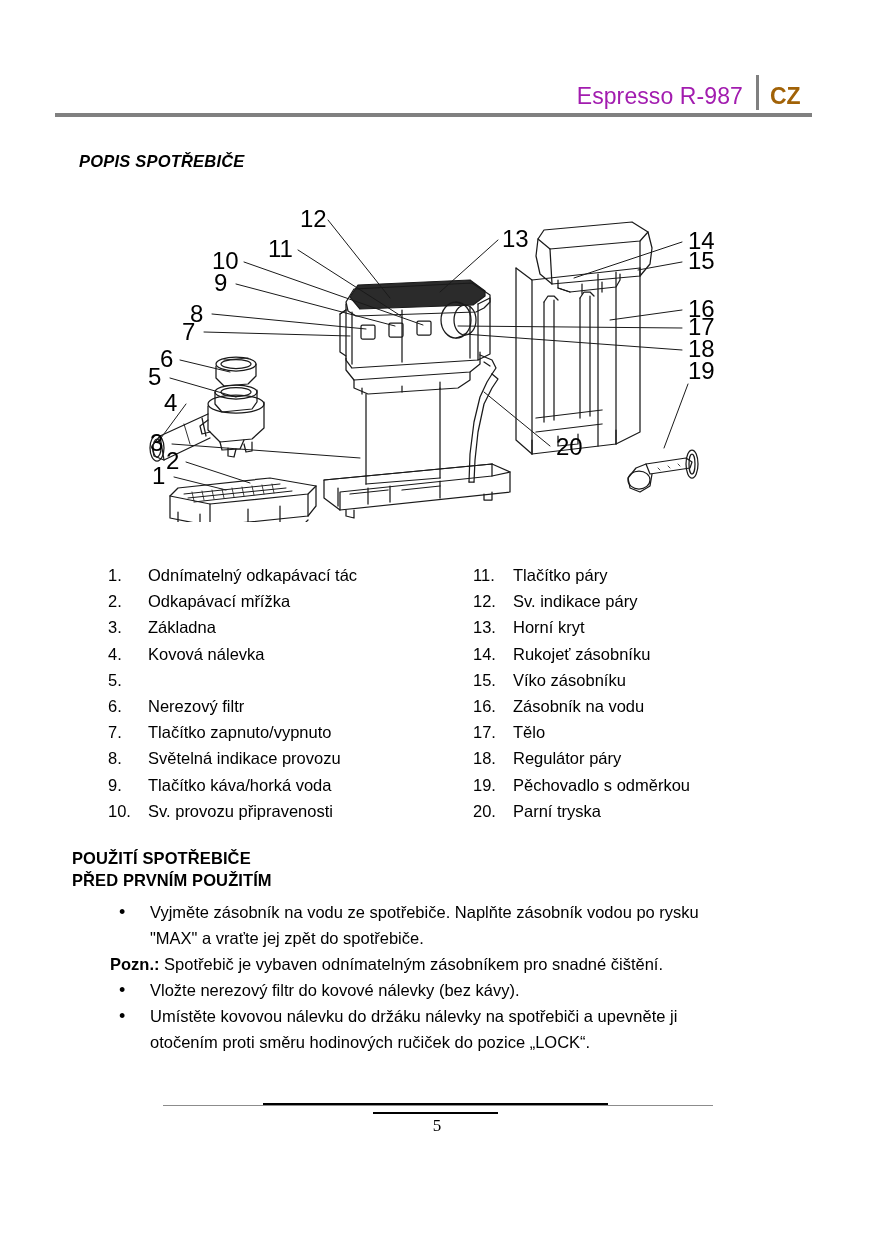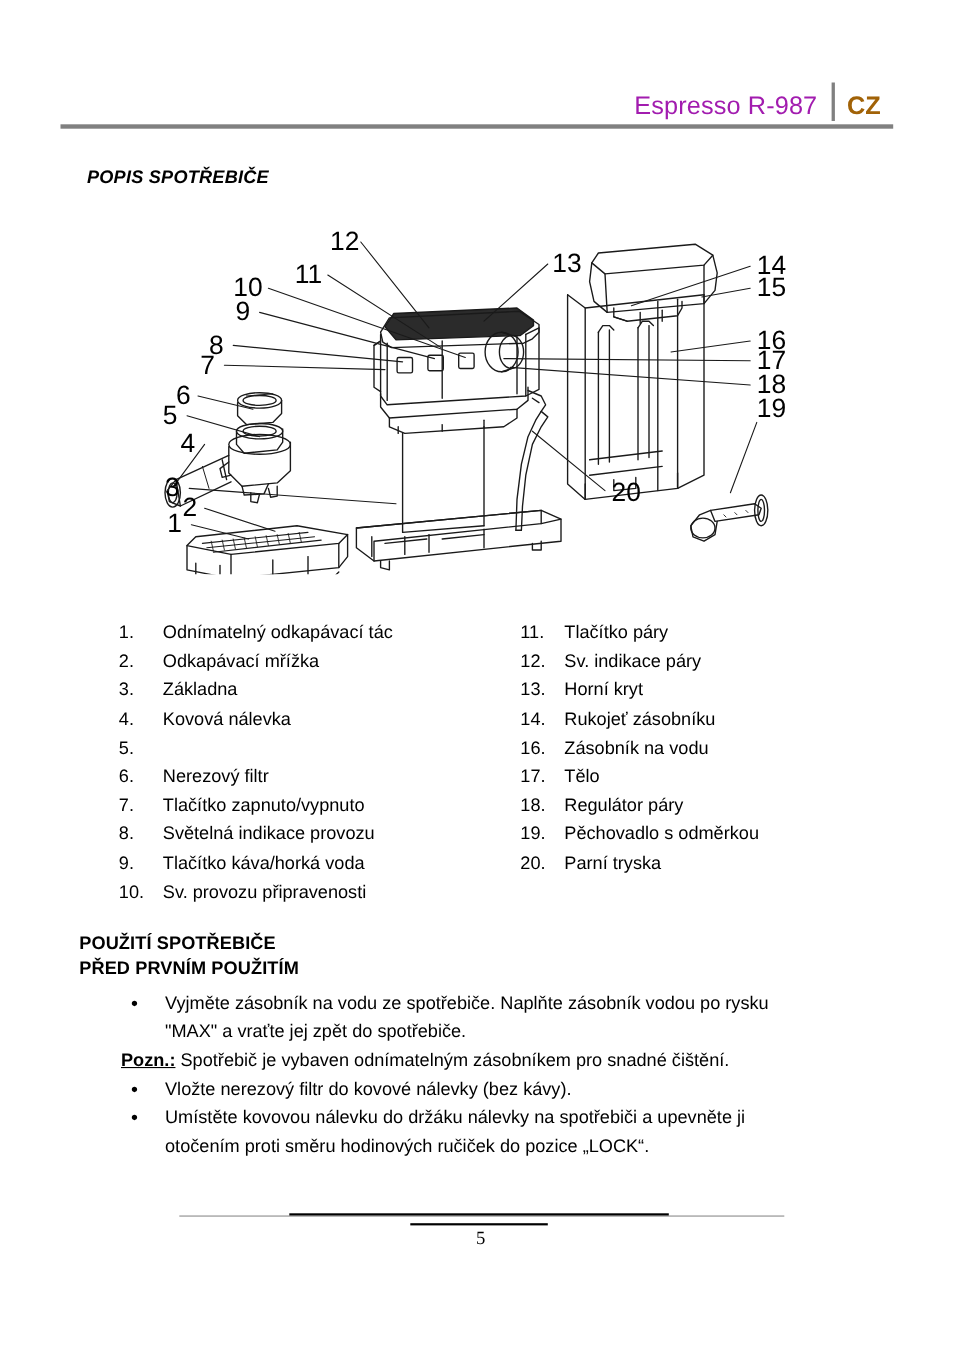--- a/index.html
+++ b/index.html
@@ -152,21 +152,21 @@
   }
   .justified {
     text-align: justify;
     text-justify: inter-word;
   }
   .note-line {
     padding-left: 38px;
     margin: 0;
     line-height: 26px;
   }
-  .note-label { font-weight: bold; text-decoration: underline; }
+  .note-label { font-weight: bold; }
 
   
   .footer-rule-thin {
     position: absolute;
     left: 163px;
     top: 1105px;
     width: 550px;
     height: 1px;
     background: #8c8c8c;
   }
@@ -480,20 +480,24 @@
     </div>
     <div class="part-row">
       <span class="part-num">13.</span>
       <span class="part-label">Horní kryt</span>
     </div>
     <div class="part-row">
       <span class="part-num">14.</span>
       <span class="part-label">Rukojeť zásobníku</span>
     </div>
     <div class="part-row">
+      <span class="part-num">15.</span>
+      <span class="part-label">Víko zásobníku</span>
+    </div>
+    <div class="part-row">
       <span class="part-num">16.</span>
       <span class="part-label">Zásobník na vodu</span>
     </div>
     <div class="part-row">
       <span class="part-num">17.</span>
       <span class="part-label">Tělo</span>
     </div>
     <div class="part-row">
       <span class="part-num">18.</span>
       <span class="part-label">Regulátor páry</span>

